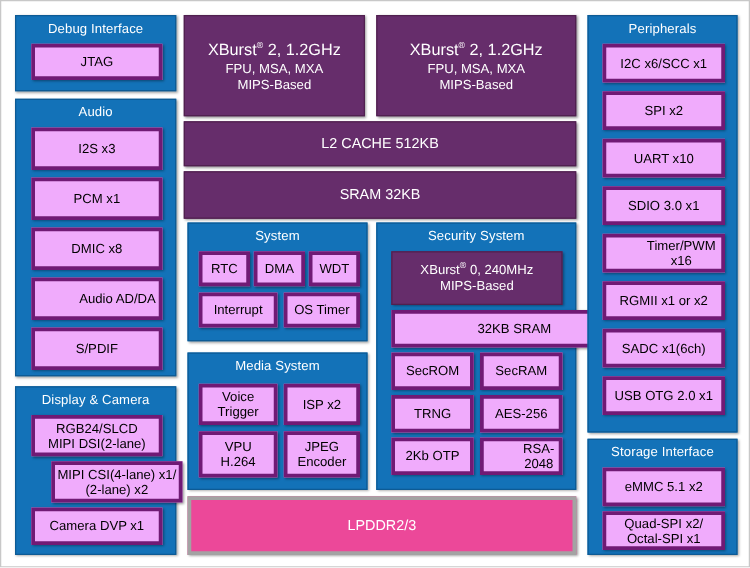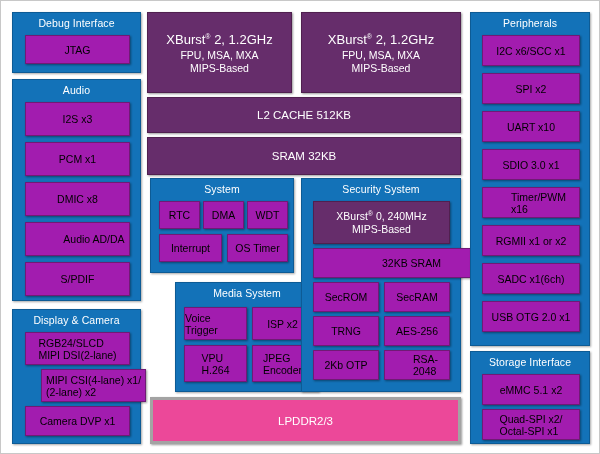--- a/index.html
+++ b/index.html
@@ -33,29 +33,29 @@
     text-align: center;
     line-height: 15px;
     height: 15px;
     margin-top: 3px;
     letter-spacing: 0.1px;
     white-space: nowrap;
   }
   
   .blk {
     position: absolute;
-    background: #a21caf;
-    border: 1px solid #701a75;
+    background: #f0abfc;
+    border: 3px solid #701a75;
     box-sizing: border-box;
     color: #000000;
     font-size: 10.5px;
     display: flex;
     align-items: center;
     justify-content: center;
-    text-align: left;
+    text-align: center;
     line-height: 12px;
     box-shadow: 1px 1px 2px rgba(0,0,0,0.4);
     white-space: pre-line;
   }
   
   .purple {
     position: absolute;
     background: #662D6B;
     border: 1px solid #50204f;
     box-sizing: border-box;
@@ -155,21 +155,21 @@
 
   <div class="panel" style="left:149px; top:177px; width:144px; height:95px;">
     <div class="panel-title">System</div>
     <div class="blk" style="left:8px; top:22px; width:41px; height:28px;">RTC</div>
     <div class="blk" style="left:52px; top:22px; width:41px; height:28px;">DMA</div>
     <div class="blk" style="left:96px; top:22px; width:41px; height:28px;">WDT</div>
     <div class="blk" style="left:8px; top:55px; width:63px; height:28px;">Interrupt</div>
     <div class="blk" style="left:76px; top:55px; width:61px; height:28px;">OS Timer</div>
   </div>
 
-  <div class="panel" style="left:149px; top:281px; width:144px; height:110px;margin-left:25px;">
+  <div class="panel" style="left:149px; top:281px; width:144px; height:110px;">
     <div class="panel-title">Media System</div>
     <div class="blk" style="left:8px; top:24px; width:63px; height:33px;">Voice Trigger</div>
     <div class="blk" style="left:76px; top:24px; width:61px; height:33px;">ISP x2</div>
     <div class="blk" style="left:8px; top:62px; width:63px; height:37px;">VPU
 H.264</div>
     <div class="blk" style="left:76px; top:62px; width:61px; height:37px;">JPEG
 Encoder</div>
   </div>
 
   <div class="panel" style="left:300px; top:177px; width:160px; height:214px;">

